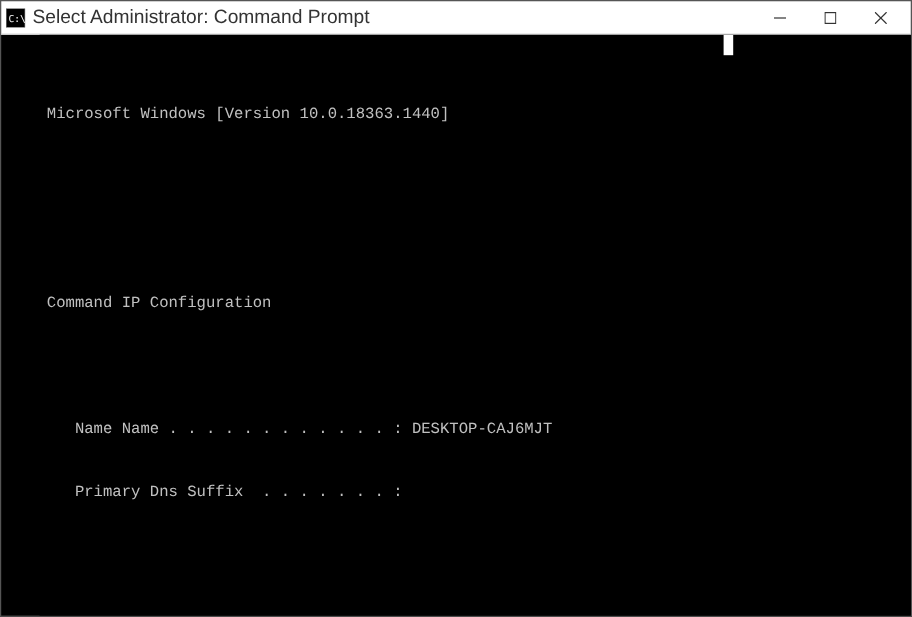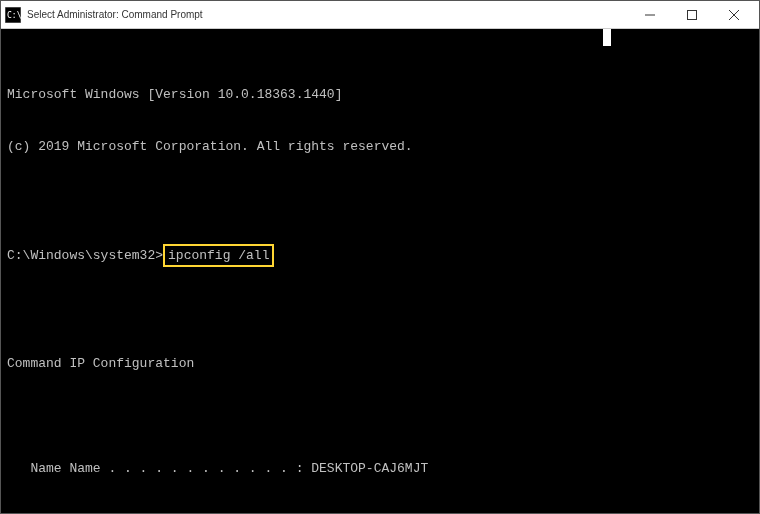--- a/index.html
+++ b/index.html
@@ -36,21 +36,21 @@
       display: inline-flex;
       align-items: center;
       justify-content: center;
     }
     .titlebar-icon svg {
       width: 16px;
       height: 16px;
     }
     .titlebar-text {
       font-family: 'Segoe UI', Tahoma, sans-serif;
-      font-size: 10px;
+      font-size: 16px;
       color: #333;
       flex: 1;
     }
     .window-controls {
       display: flex;
       gap: 0;
     }
     .window-control {
       width: 42px;
       height: 28px;
@@ -70,20 +70,21 @@
       background: #000000;
       color: #c0c0c0;
       font-size: 13px;
       line-height: 1.35;
       padding: 4px 6px;
       height: calc(100% - 28px);
       overflow: hidden;
       font-family: Consolas, 'Courier New', monospace;
       white-space: pre;
       position: relative;
+      margin-left: 32px;
     }
     .terminal-line {
       white-space: pre;
     }
     .highlight-command {
       border: 2px solid #ffd633;
       padding: 1px 3px;
       display: inline-block;
     }
     .prompt-line {
@@ -127,23 +128,21 @@
             <line x1="0" y1="0" x2="10" y2="10" stroke="#333" stroke-width="1"></line>
             <line x1="10" y1="0" x2="0" y2="10" stroke="#333" stroke-width="1"></line>
           </svg>
       </div>
     </div>
   </div>
 
   <div class="terminal">
     <div class="cursor-block"></div>
     <div class="terminal-line">Microsoft Windows [Version 10.0.18363.1440]</div>
-    <div class="terminal-line">(c) 2019 Microsoft Corporation. All rights reserved.</div>
     <div class="terminal-line">&nbsp;</div>
-    <div class="terminal-line prompt-line"><span>C:\Windows\system32&gt;</span><span class="highlight-command">ipconfig /all</span></div>
     <div class="terminal-line">&nbsp;</div>
     <div class="terminal-line">Command IP Configuration</div>
     <div class="terminal-line">&nbsp;</div>
     <div class="terminal-line"><span>   Name Name . . . . . . . . . . . . : </span><span>DESKTOP-CAJ6MJT</span></div>
     <div class="terminal-line">   Primary Dns Suffix  . . . . . . . :</div>
     
     
     
     
     

